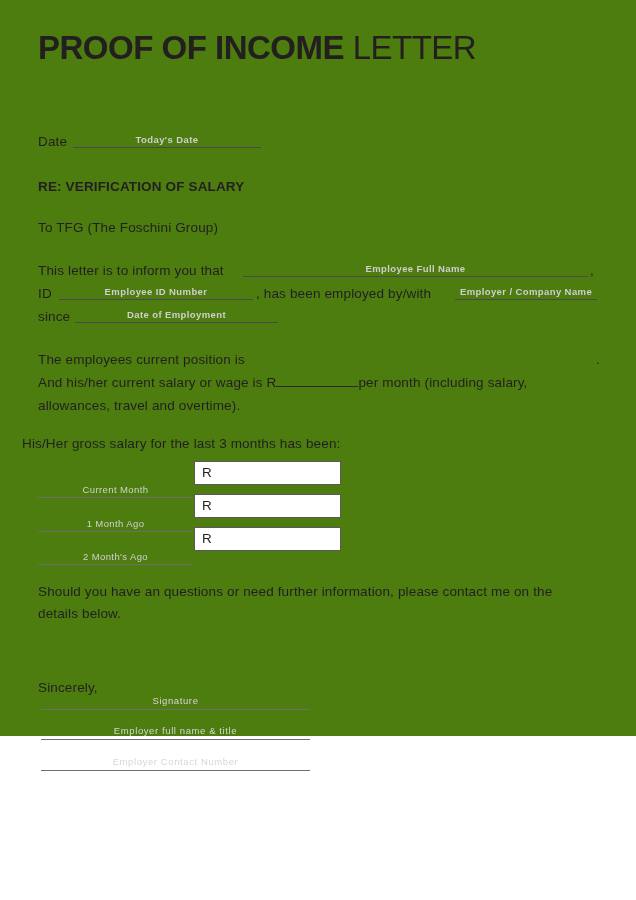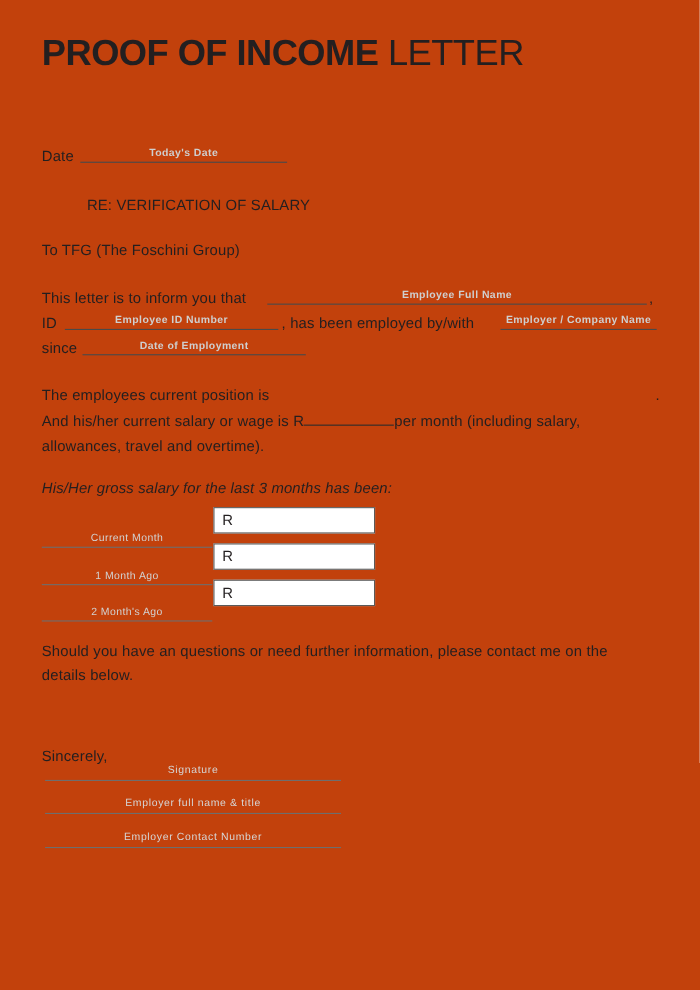--- a/index.html
+++ b/index.html
@@ -13,22 +13,22 @@
     position: relative;
     font-family: "Liberation Sans", sans-serif;
     color: #231f20;
     overflow: hidden;
   }
 
   .page {
     position: absolute;
     left: 0; top: 0;
     width: 636px;
-    height: 900px;
-    background: #c2410c;
+    height: 736px;
+    background: #4d7c0f;
   }
 
   
   .title {
     position: absolute;
     left: 38px;
     top: 28px;
     font-size: 33px;
     letter-spacing: -0.5px;
     line-height: 40px;
@@ -39,21 +39,21 @@
 
   
   .body-text {
     position: absolute;
     font-size: 13.5px;
     line-height: 23px;
     color: #231f20;
     letter-spacing: 0.15px;
     white-space: nowrap;
   }
-  .bold { font-weight: 400; margin-left: 41px; }
+  .bold { font-weight: 700; }
 
   
   .blank {
     position: absolute;
     height: 20px;
     font-weight: bold;
   }
   .blank .rule {
     position: absolute;
     left: 0;
@@ -186,21 +186,21 @@
   </div>
 
   <div class="body-text" style="left:38px; top:348px;">The employees current  position is</div>
   <div class="body-text" style="left:596px; top:348px;">.</div>
 
   <div class="body-text" style="left:38px; top:371px;">
     <span>And his/her current  salary or wage is R</span><span class="u-blank" style="width:82px;"></span><span>per month (including salary,</span>
   </div>
   <div class="body-text" style="left:38px; top:394px;">allowances,  travel and overtime).</div>
 
-  <div class="body-text" style="left:38px; top:432px;font-style:italic;">His/Her gross salary for the last 3 months has been:</div>
+  <div class="body-text" style="left:22px; top:432px;">His/Her gross salary for the last 3 months has been:</div>
 
   <div class="salary-label-blank" style="left:38px; top:478px; width:155px;">
     <span class="hint">Current Month</span>
     <span class="rule"></span>
   </div>
   <div class="salary-box" style="left:194px; top:461px; width:147px; height:24px;">
     <span class="r-sym">R</span>
   </div>
 
   <div class="salary-label-blank" style="left:38px; top:512px; width:155px;">

